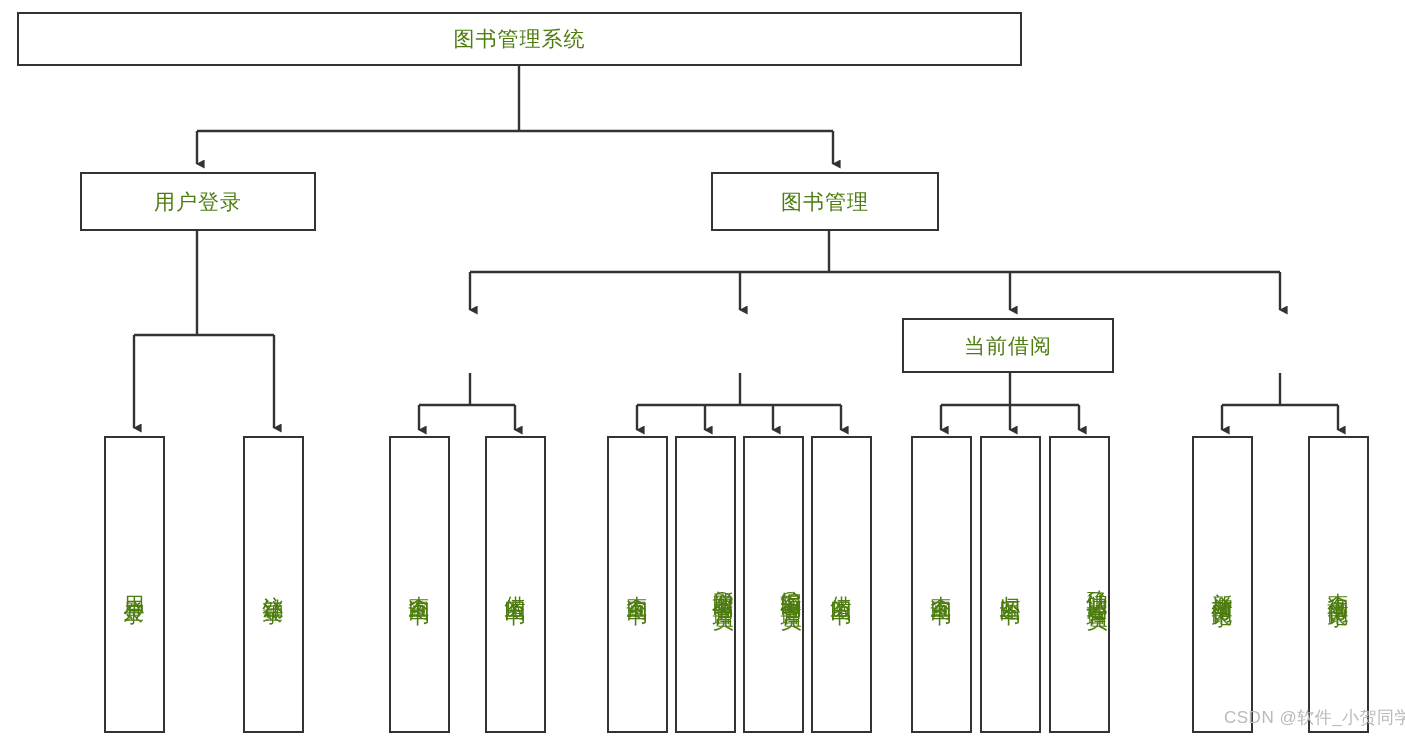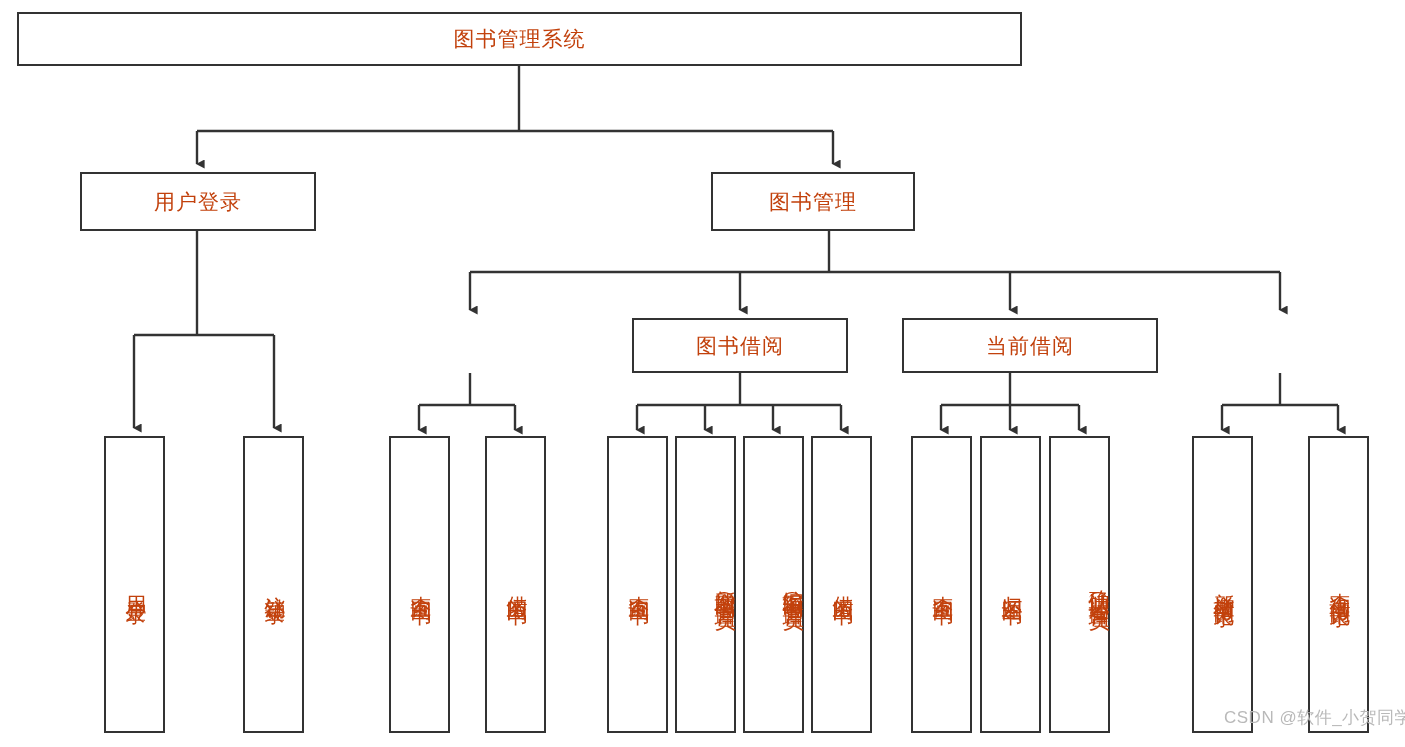--- a/index.html
+++ b/index.html
@@ -18,22 +18,21 @@
     overflow: hidden;
   }
   .node {
     position: absolute;
     box-sizing: border-box;
     border: 2px solid #333333;
     background: #ffffff;
     display: flex;
     align-items: center;
     justify-content: center;
-    color: #c2410c;
-    font-family: Liberation Mono, monospace;
+    color: #4d7c0f;
   }
   .node.horiz {
     font-size: 21px;
     letter-spacing: 1px;
   }
   .node.vert {
     writing-mode: vertical-rl;
     text-orientation: upright;
     font-size: 21px;
     letter-spacing: 3px;
@@ -118,26 +117,25 @@
       <path d="M1222,405 L1338,405"></path>
       <path d="M1222,405 L1222,430" marker-end="url(#arrow)"></path>
       <path d="M1338,405 L1338,430" marker-end="url(#arrow)"></path>
     </g>
   </svg>
 
   <div class="node horiz" style="left:17px; top:12px; width:1005px; height:54px;">图书管理系统</div>
 
   <div class="node horiz" style="left:80px; top:172px; width:236px; height:59px;">用户登录</div>
 
-  <div class="node horiz" style="left:711px; top:172px; width:204px; height:59px;">图书管理</div>
+  <div class="node horiz" style="left:711px; top:172px; width:228px; height:59px;">图书管理</div>
 
 
-  <div class="node horiz" style="left:632px; top:318px; width:216px; height:55px;">图书借阅</div>
 
-  <div class="node horiz" style="left:902px; top:318px; width:256px; height:55px;">当前借阅</div>
+  <div class="node horiz" style="left:902px; top:318px; width:212px; height:55px;">当前借阅</div>
 
 
   <div class="node vert mid-text" style="left:104px; top:436px; width:61px; height:297px;">用户登录</div>
 
   <div class="node vert mid-text" style="left:243px; top:436px; width:61px; height:297px;">注销登录</div>
 
   <div class="node vert mid-text" style="left:389px; top:436px; width:61px; height:297px;">查询图书</div>
 
   <div class="node vert mid-text" style="left:485px; top:436px; width:61px; height:297px;">借阅图书</div>
 

